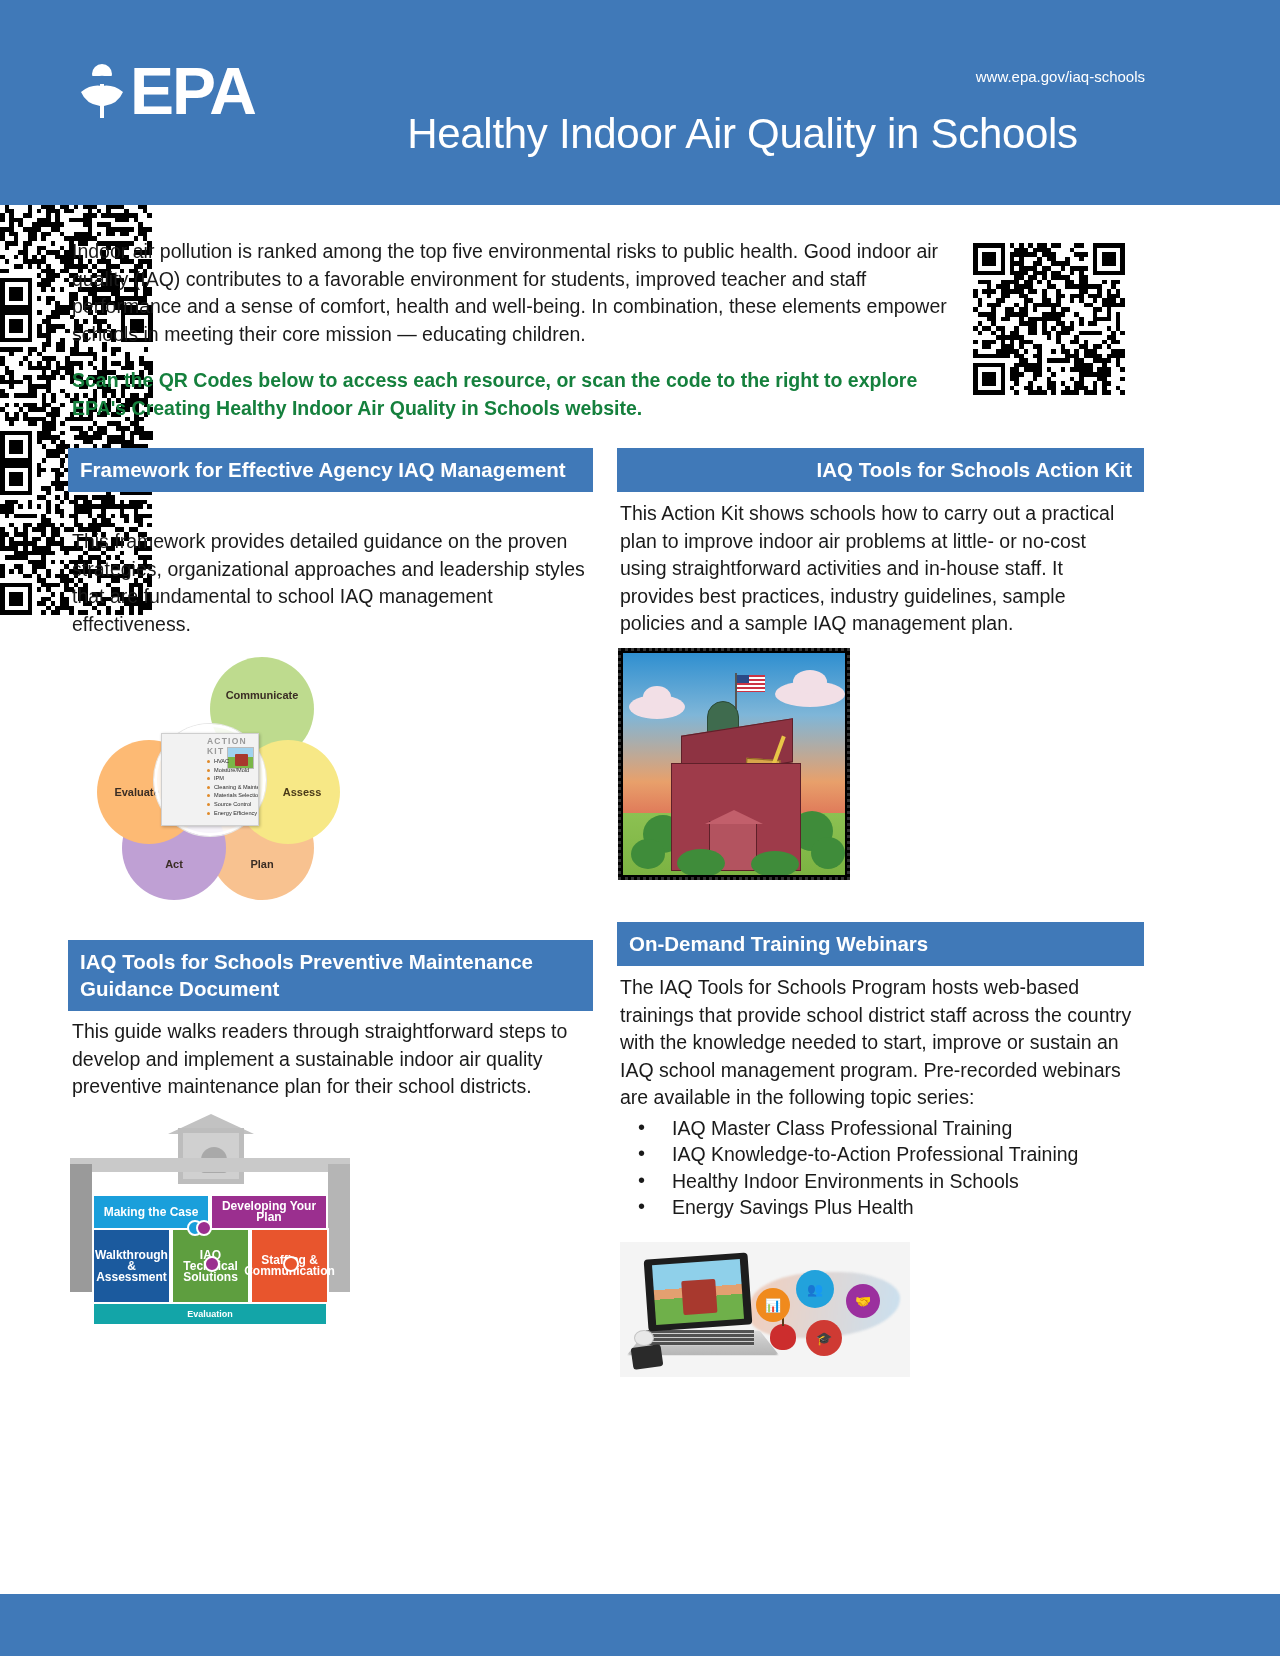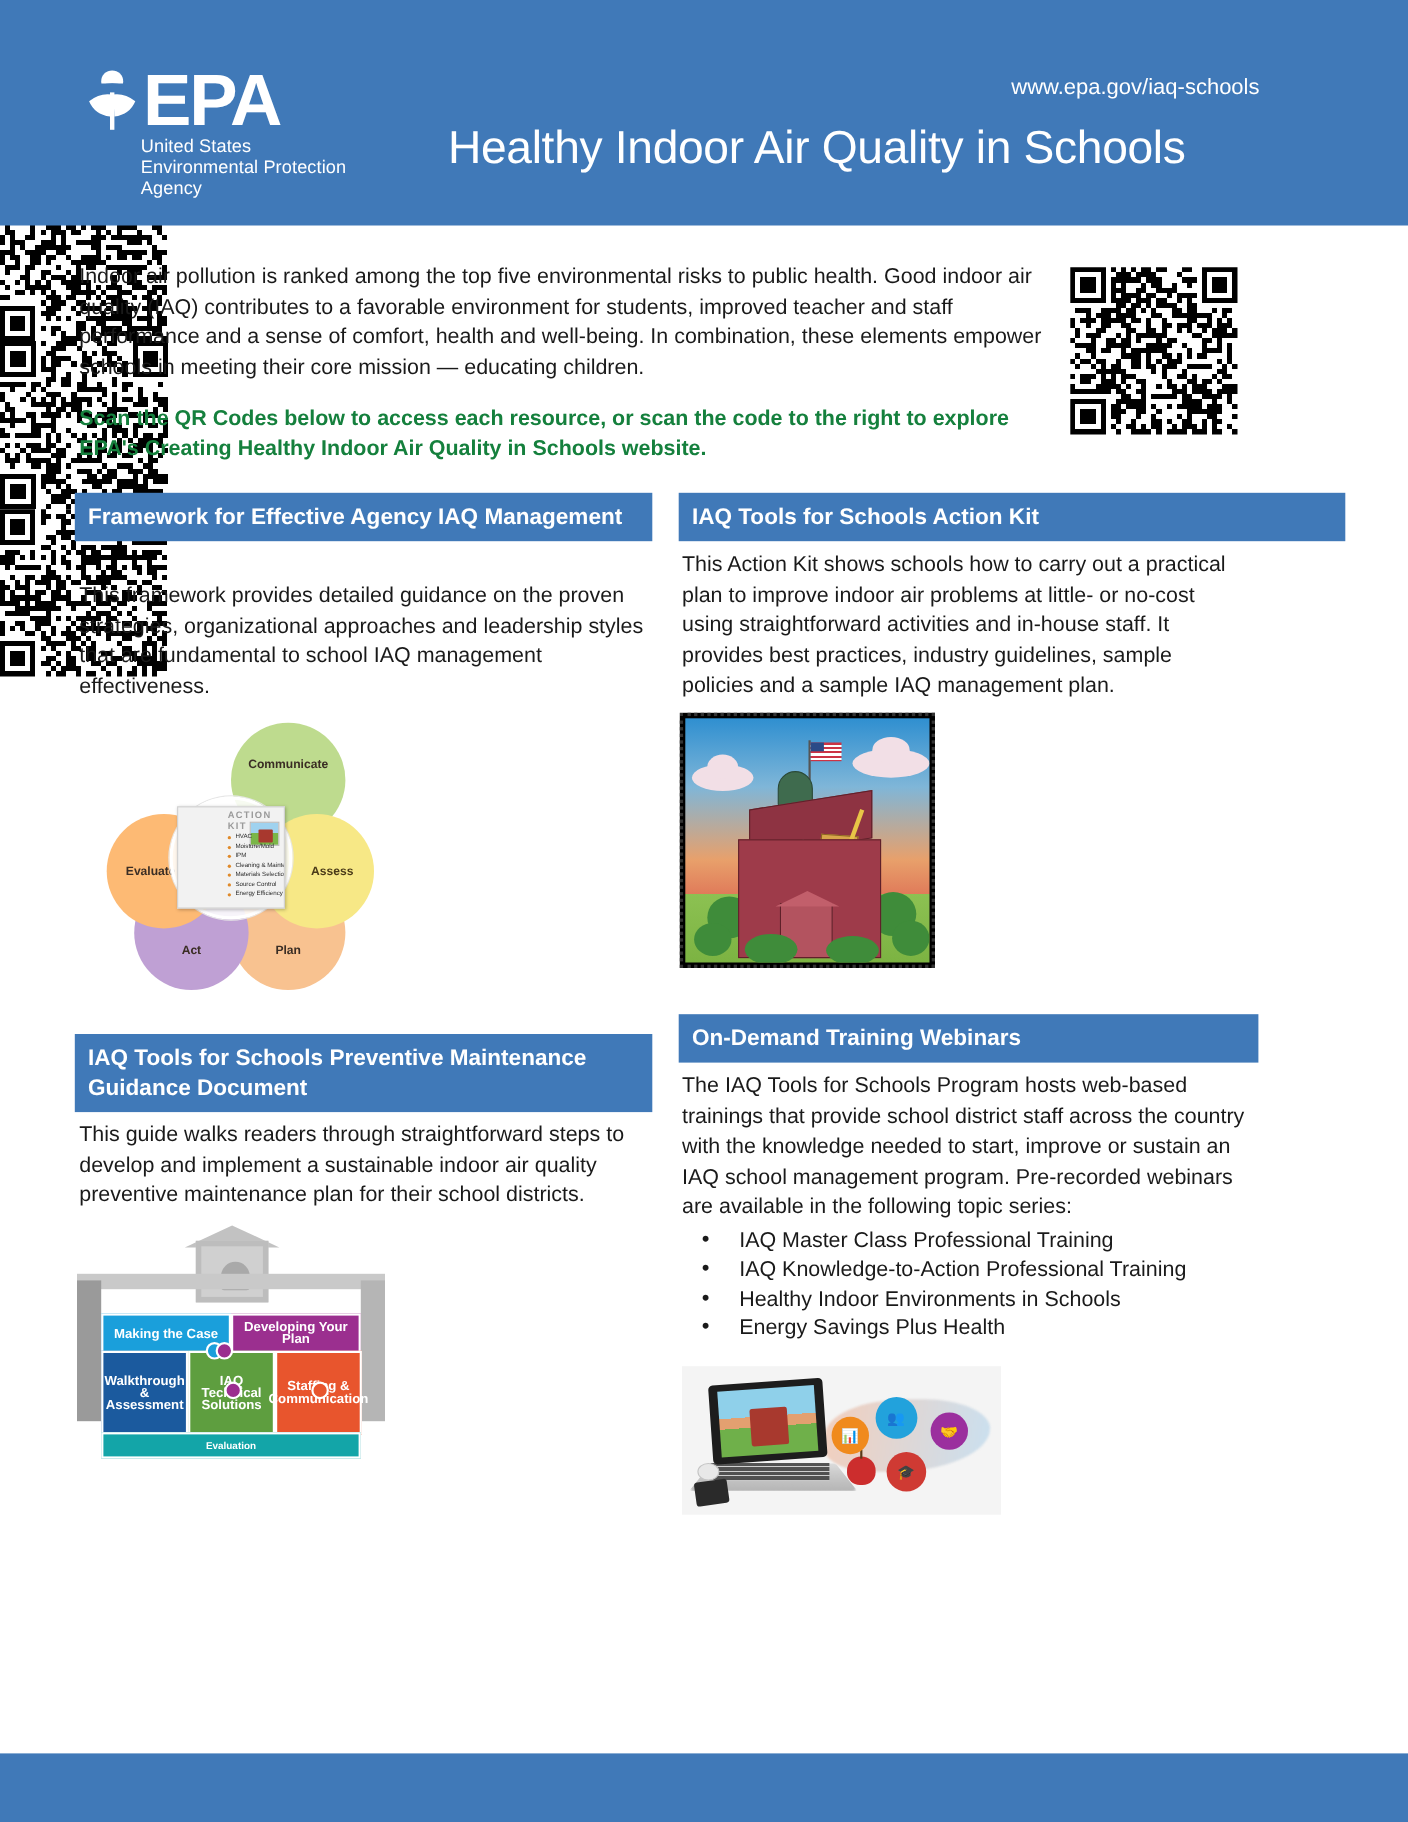--- a/index.html
+++ b/index.html
@@ -27,21 +27,21 @@
     color:#ffffff; line-height:66px;
   }
   .epa-sub {
     position:absolute; left:56px; top:62px;
     font-size:16.5px; line-height:19px; color:#ffffff;
     font-family:"Liberation Sans", sans-serif;
     letter-spacing:0.1px;
   }
   .header-url {
     position:absolute; right:135px; top:68px;
-    font-size:20px; color:#ffffff;
+    font-size:15px; color:#ffffff;
     font-family:"Liberation Sans", sans-serif;
   }
   .header-title {
     position:absolute; left:340px; right:135px; top:110px;
     text-align:center;
     font-size:42px; color:#ffffff; font-weight:normal;
     font-family:"Liberation Sans", sans-serif;
     letter-spacing:-0.3px;
     white-space:nowrap;
   }
@@ -75,21 +75,21 @@
   }
   .secbody {
     position:absolute;
     font-size:19.5px; line-height:27.5px; color:#1a1a1a;
   }
 
   
   #bar-framework { left:68px; top:448px; width:525px; }
   #txt-framework { left:72px; top:528px; width:520px; }
 
-  #bar-actionkit { left:617px; top:448px; width:606px; }
+  #bar-actionkit { left:617px; top:448px; width:527px;text-align:right; }
   #txt-actionkit { left:620px; top:500px; width:515px; }
 
   #bar-pm { left:68px; top:940px; width:525px; }
   #txt-pm { left:72px; top:1018px; width:515px; }
 
   #bar-webinars { left:617px; top:922px; width:527px; }
   #txt-webinars { left:620px; top:974px; width:520px; }
 
   .bullets { list-style:none; margin:4px 0 0 0; padding:0; }
   .bullets li {
@@ -295,25 +295,20 @@
   <div class="epa-logo">
     <svg class="epa-mark" viewBox="0 0 60 62">
       <circle cx="30" cy="12" r="10" fill="#ffffff"></circle>
       <path d="M19 14 h22 a11 11 0 0 1 -22 0 z" fill="#4079b8"></path>
       <path d="M20 16 q10 -3 20 0" stroke="#4079b8" stroke-width="1.6" fill="none"></path>
       <path d="M30 24 q-2 12 -2 20 q-14 -2 -19 -14 q10 -8 21 -6 z" fill="#ffffff"></path>
       <path d="M30 24 q2 12 2 20 q14 -2 19 -14 q-10 -8 -21 -6 z" fill="#ffffff"></path>
       <rect x="28" y="22" width="4" height="34" fill="#ffffff"></rect>
     </svg>
     <div class="epa-letters">EPA</div>
-    <div class="epa-sub">
-      <div>United States</div>
-      <div>Environmental Protection</div>
-      <div>Agency</div>
-    </div>
   </div>
 
   <div class="header-url">www.epa.gov/iaq-schools</div>
   <div class="header-title">Healthy Indoor Air Quality in Schools</div>
 </div>
 
 <div class="intro">Indoor air pollution is ranked among the top five environmental risks to public health. Good indoor air quality (IAQ) contributes to a favorable environment for students, improved teacher and staff performance and a sense of comfort, health and well-being. In combination, these elements empower schools in meeting their core mission — educating children.</div>
 <div class="intro-bold">Scan the QR Codes below to access each resource, or scan the code to the right to explore EPA's Creating Healthy Indoor Air Quality in Schools website.</div>
 
 <svg class="qr qr-main" id="qr-main" viewBox="0 0 33 33" shape-rendering="crispEdges">

